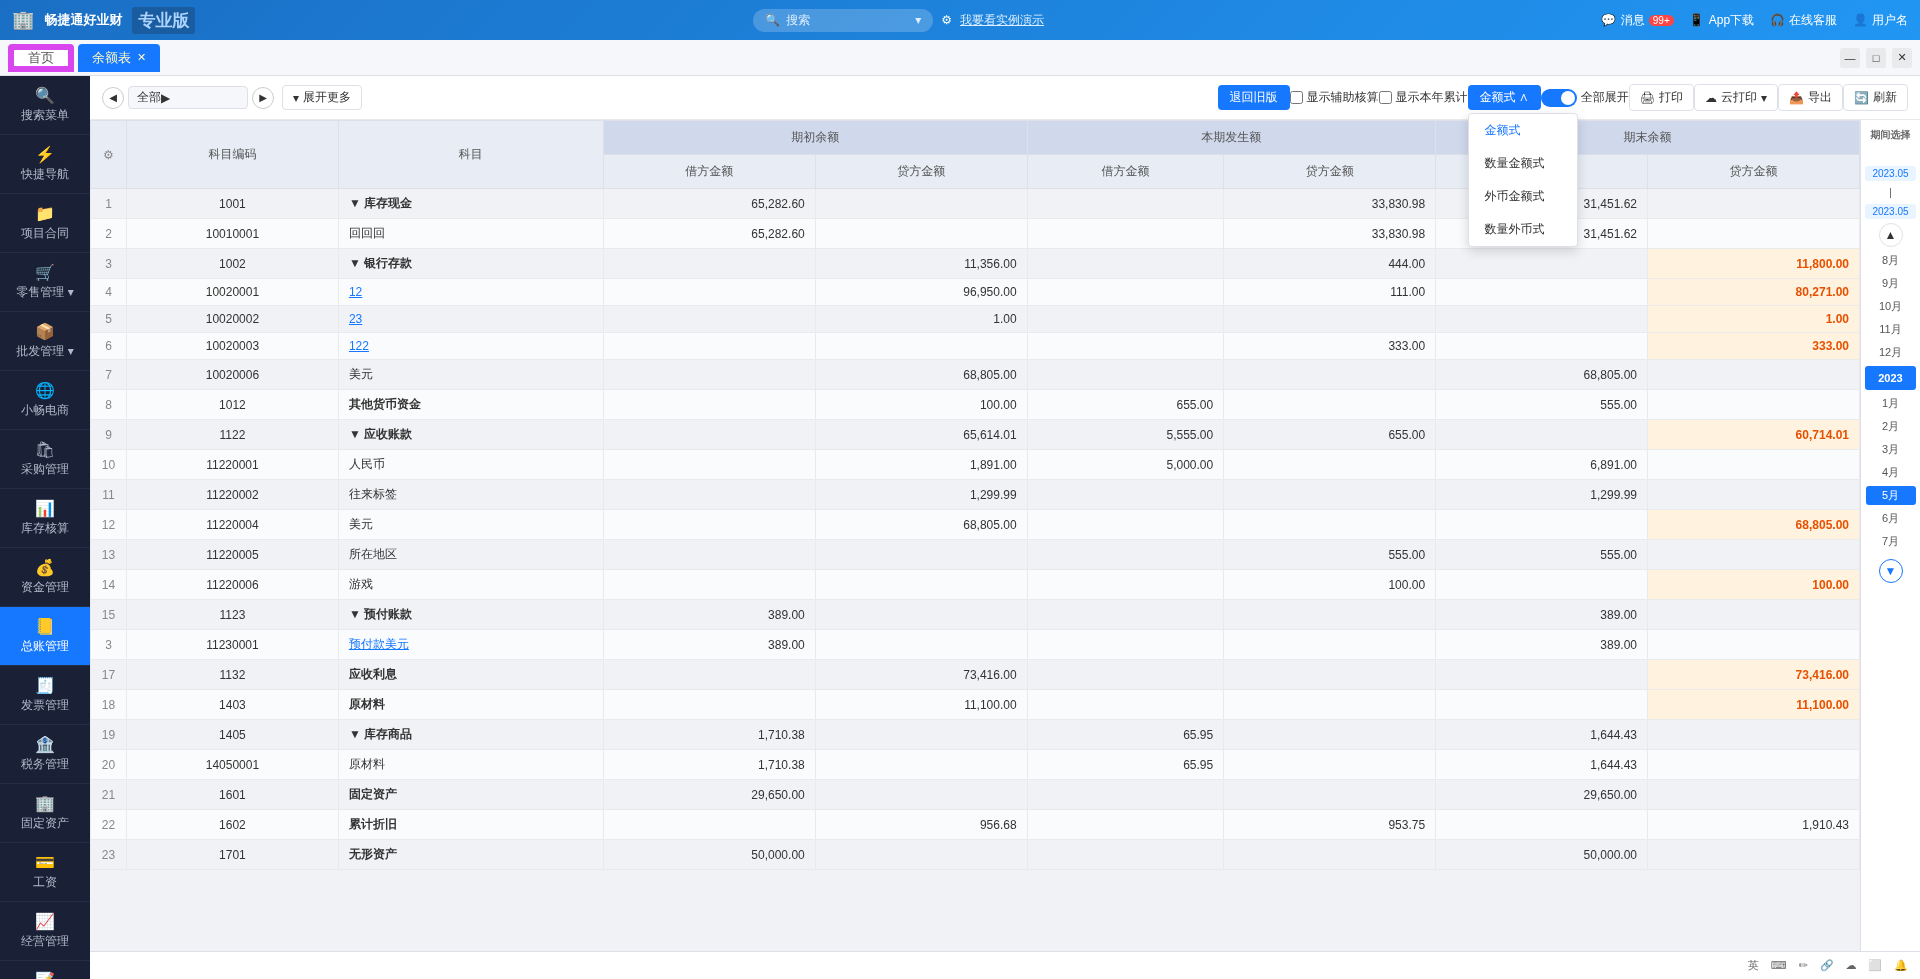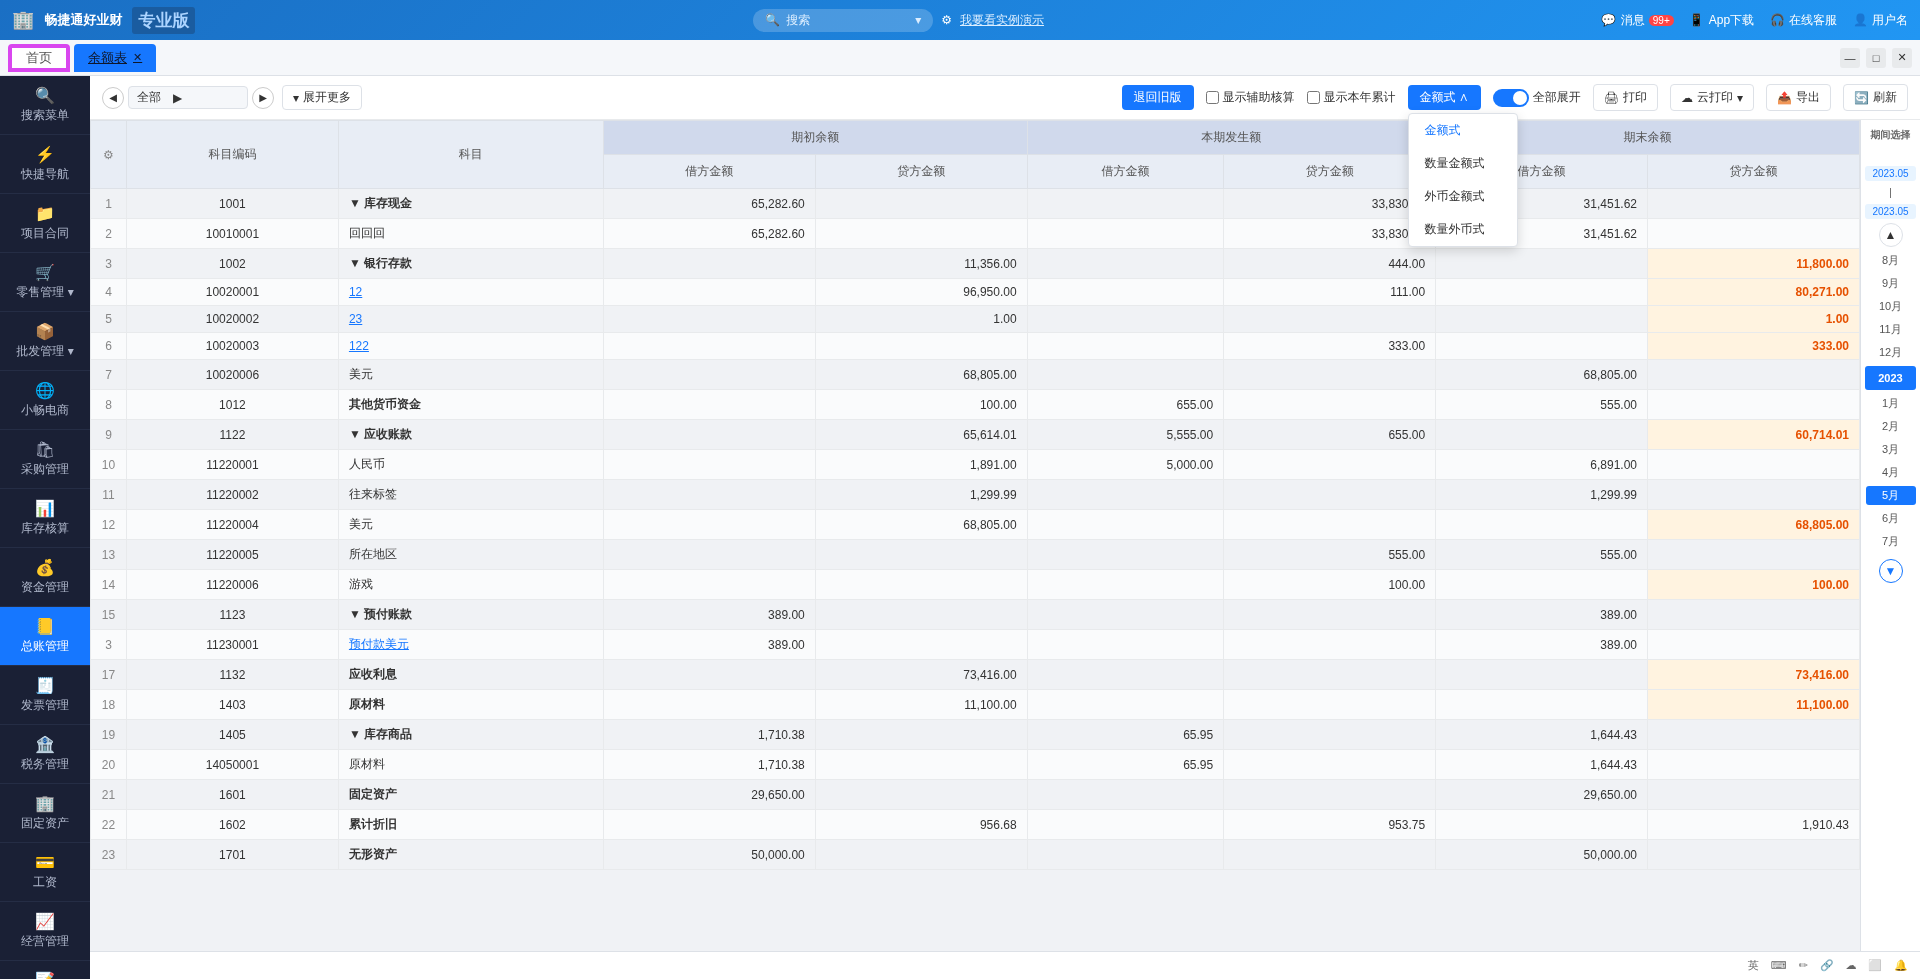--- a/index.html
+++ b/index.html
@@ -35,22 +35,22 @@
     .tab-item {
       padding: 4px 14px;
       border-radius: 4px 4px 0 0;
       cursor: pointer;
       display: flex;
       align-items: center;
       gap: 6px;
       font-size: 13px;
       height: 28px;
     }
-    .tab-item.active { background: #1677ff; color: #0f172a; text-decoration: underline; }
-    .tab-item.inactive { background: white; border: 4px solid #d946ef; color: #555; }
+    .tab-item.active { background: #1677ff; color: #fef9c3; }
+    .tab-item.inactive { background: white; border: 6px solid #d946ef; color: #555; }
     .tab-close { font-size: 11px; cursor: pointer; }
     .window-controls { margin-left: auto; display: flex; gap: 6px; }
     .win-btn { width: 20px; height: 20px; border-radius: 3px; display: flex; align-items: center; justify-content: center; cursor: pointer; background: #e8eaec; font-size: 11px; }
 
     
     .main-layout { display: flex; height: calc(979px - 40px - 36px); }
 
     
     .sidebar {
       width: 90px;
@@ -86,24 +86,24 @@
       padding: 8px 12px;
       display: flex;
       align-items: center;
       gap: 8px;
       border-bottom: 1px solid #e8eaec;
       flex-wrap: wrap;
     }
     .breadcrumb-nav { display: flex; align-items: center; gap: 4px; }
     .breadcrumb-arrow { width: 22px; height: 22px; border-radius: 50%; border: 1px solid #ccc; display: flex; align-items: center; justify-content: center; cursor: pointer; font-size: 10px; }
     .filter-input {
-      display: flex; align-items: center; gap: 12px; background: #f5f7fa; border: 1px solid #dde1e7; border-radius: 4px; padding: 2px 8px; min-width: 120px;
+      display: flex; align-items: center; gap: 0; background: #f5f7fa; border: 1px solid #dde1e7; border-radius: 4px; padding: 2px 8px; min-width: 120px;
     }
     .expand-btn { border: 1px solid #dde1e7; border-radius: 4px; padding: 3px 10px; cursor: pointer; font-size: 12px; background: white; display: flex; align-items: center; gap: 4px; }
-    .toolbar-right { margin-left: auto; display: flex; align-items: center; gap: 12px; justify-content: flex-end; }
+    .toolbar-right { margin-left: auto; display: flex; align-items: center; gap: 0; justify-content: flex-end; }
     .btn-primary { background: #1677ff; color: white; border: none; border-radius: 4px; padding: 4px 12px; cursor: pointer; font-size: 12px; }
     .btn-outline { border: 1px solid #dde1e7; border-radius: 4px; padding: 4px 10px; cursor: pointer; font-size: 12px; background: white; display: flex; align-items: center; gap: 4px; }
     .checkbox-label { display: flex; align-items: center; gap: 4px; font-size: 12px; cursor: pointer; }
     .toggle-switch { display: flex; align-items: center; gap: 4px; }
     .toggle { width: 36px; height: 18px; background: #1677ff; border-radius: 9px; position: relative; cursor: pointer; }
     .toggle::after { content: ''; width: 14px; height: 14px; background: white; border-radius: 50%; position: absolute; right: 2px; top: 2px; }
     .dropdown-btn { background: #1677ff; color: white; border: none; border-radius: 4px; padding: 4px 12px; cursor: pointer; font-size: 12px; display: flex; align-items: center; gap: 4px; position: relative; }
     .main-table-area { flex: 1; overflow: auto; }
     table { width: 100%; border-collapse: collapse; font-size: 12px; }
     thead tr { background: #e8edf5; }

